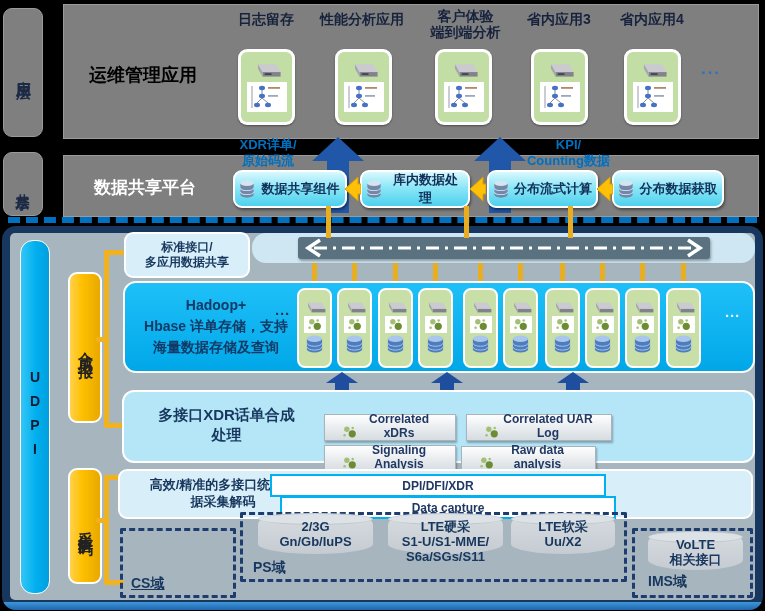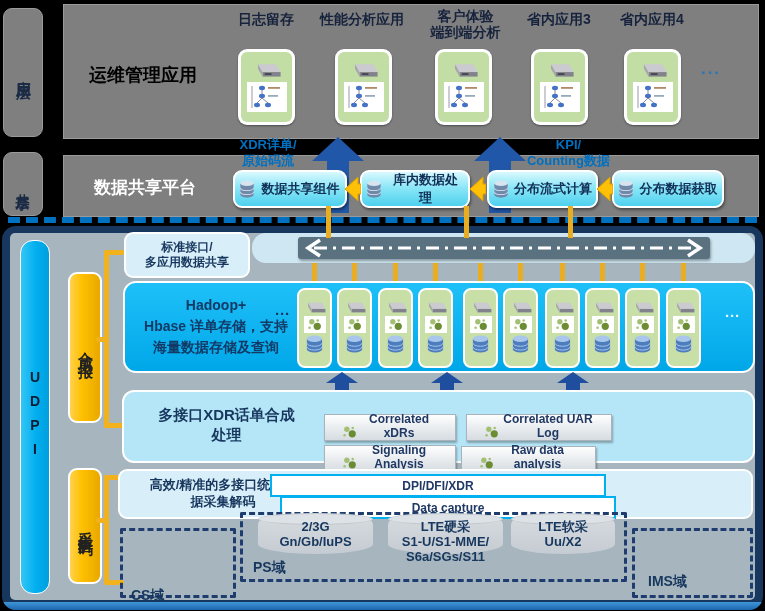--- a/index.html
+++ b/index.html
@@ -561,39 +561,43 @@
 据采集解码</div>
       <div class="dbox" style="left:150px;top:3px;width:332px;height:19px;">
         <span>DPI/DFI/XDR</span>
       </div>
       <div class="dbox" style="left:160px;top:25px;width:332px;height:19px;">
         <span>Data capture</span>
       </div>
     </div>
 
     <div class="dom" style="left:118px;top:302px;width:116px;height:70px;">
-      <div class="domLbl" style="left:8px;top:56px;text-decoration:underline;">CS域</div>
+      <div class="domLbl" style="left:8px;top:44px;text-decoration:underline;">CS域</div>
     </div>
 
     <div class="dom" style="left:238px;top:286px;width:387px;height:70px;">
       <div class="cyl" style="left:15px;top:4px;width:115px;height:35px;">
         <div class="cylTxt pre">2/3G
 Gn/Gb/IuPS</div>
       </div>
       <div class="cyl" style="left:145px;top:4px;width:115px;height:35px;">
         <div class="cylTxt pre">LTE硬采
 S1-U/S1-MME/
 S6a/SGs/S11</div>
       </div>
       <div class="cyl" style="left:268px;top:4px;width:104px;height:35px;">
         <div class="cylTxt pre">LTE软采
 Uu/X2</div>
       </div>
       <div class="domLbl" style="left:10px;top:44px;">PS域</div>
     </div>
 
     <div class="dom" style="left:630px;top:302px;width:121px;height:70px;">
+      <div class="cyl" style="left:13px;top:6px;width:95px;height:33px;">
+        <div class="cylTxt pre">VoLTE
+相关接口</div>
+      </div>
       <div class="domLbl" style="left:13px;top:42px;">IMS域</div>
     </div>
 
   </div>
 
 </div>
 
 </body></html>

